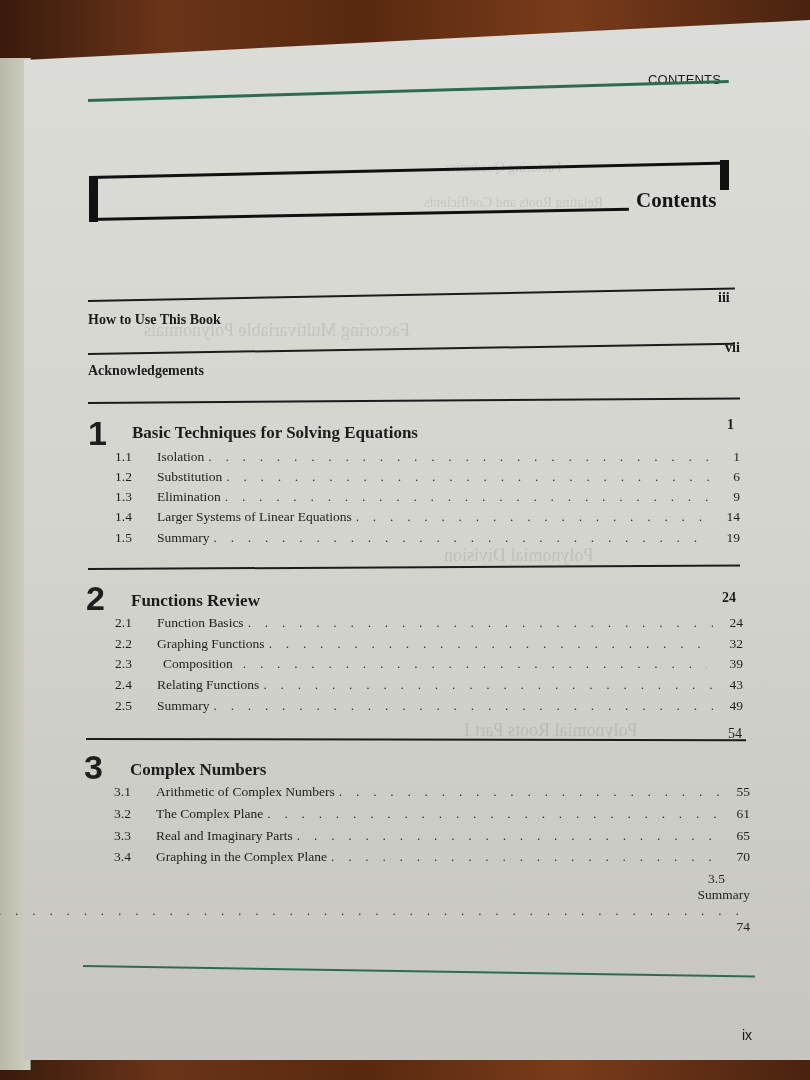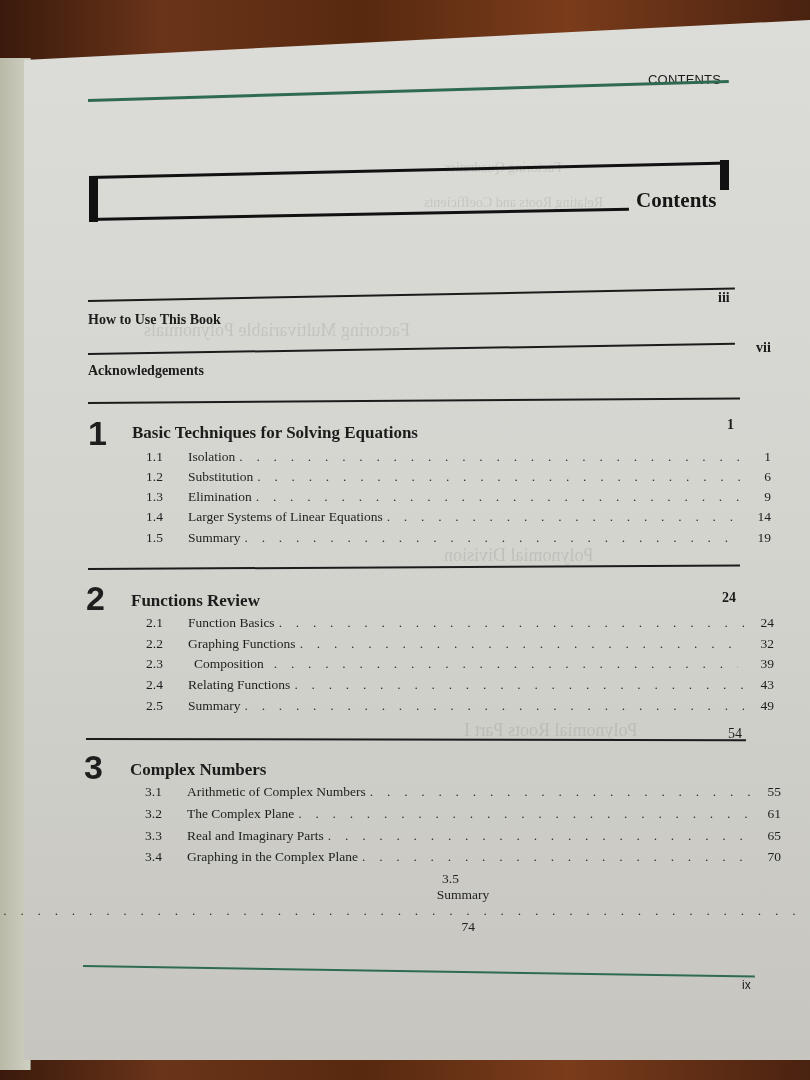--- a/index.html
+++ b/index.html
@@ -49,38 +49,38 @@
   .front-page {
     font-size: 14px; font-weight: bold; color: #1c1c1c;
   }
   .chap-num {
     font-family: "Liberation Sans", "DejaVu Sans", sans-serif;
     font-weight: bold; font-size: 34px; color: #1e1e1e; line-height: 1;
   }
   .chap-title { font-size: 17px; font-weight: bold; color: #1c1c1c; }
   .chap-page { font-size: 14px; font-weight: bold; color: #1c1c1c; }
   .sec-row {
-    position: absolute; display: flex; align-items: center;
-    font-size: 13.5px; color: #1e1e1e; margin-left: 31px;
+    position: absolute; display: flex; align-items: flex-end;
+    font-size: 13.5px; color: #1e1e1e;
   }
   .sec-num { width: 42px; }
   .sec-title { white-space: nowrap; }
   .dots {
     flex: 1; overflow: hidden; white-space: nowrap; margin: 0 6px 0 4px;
     letter-spacing: 5.2px; color: #333;
   }
   .sec-page { width: 24px; text-align: right; }
   .ghost {
     position: absolute; color: rgba(40,40,40,0.11); font-size: 14px; white-space: nowrap;
     transform: scaleX(-1);
   }
   .folio {
-    left: 742px; top: 978px;
+    left: 742px; top: 1027px;
     font-family: "Liberation Sans", "DejaVu Sans", sans-serif;
-    font-size: 12px; color: #1a1a1a;
+    font-size: 14px; color: #1a1a1a;
   }
 </style>
 </head>
 <body>
 
 <div class="wood"></div>
 <div class="prev-page"></div>
 
 <div class="page">
 
@@ -100,21 +100,21 @@
   <div class="right-bar"></div>
   <div class="bottom-line"></div>
 </div>
 <div class="abs contents-title">Contents</div>
 
 <div class="abs black-rule" style="left:88px;top:300px;width:647px;transform:rotate(-1.1deg);transform-origin:left top;"></div>
 <div class="abs front-page" style="left:718px;top:290px;">iii</div>
 <div class="abs front-entry" style="left:88px;top:312px;">How to Use This Book</div>
 
 <div class="abs black-rule" style="left:88px;top:353px;width:647px;transform:rotate(-0.9deg);transform-origin:left top;"></div>
-<div class="abs front-page" style="left:756px;top:340px;">vii</div>
+<div class="abs front-page" style="left:725px;top:340px;">vii</div>
 <div class="abs front-entry" style="left:88px;top:363px;">Acknowledgements</div>
 
 <div class="abs black-rule" style="left:88px;top:402px;width:652px;transform:rotate(-0.4deg);transform-origin:left top;"></div>
 <div class="abs chap-num" style="left:88px;top:416px;">1</div>
 <div class="abs chap-title" style="left:132px;top:423px;font-family:Liberation Serif, serif;">Basic Techniques for Solving Equations</div>
 <div class="abs chap-page" style="left:727px;top:417px;">1</div>
 
 <div class="sec-row" style="left:115px;top:449px;width:625px;">
   <span class="sec-num">1.1</span>
   <span class="sec-title">Isolation</span>

